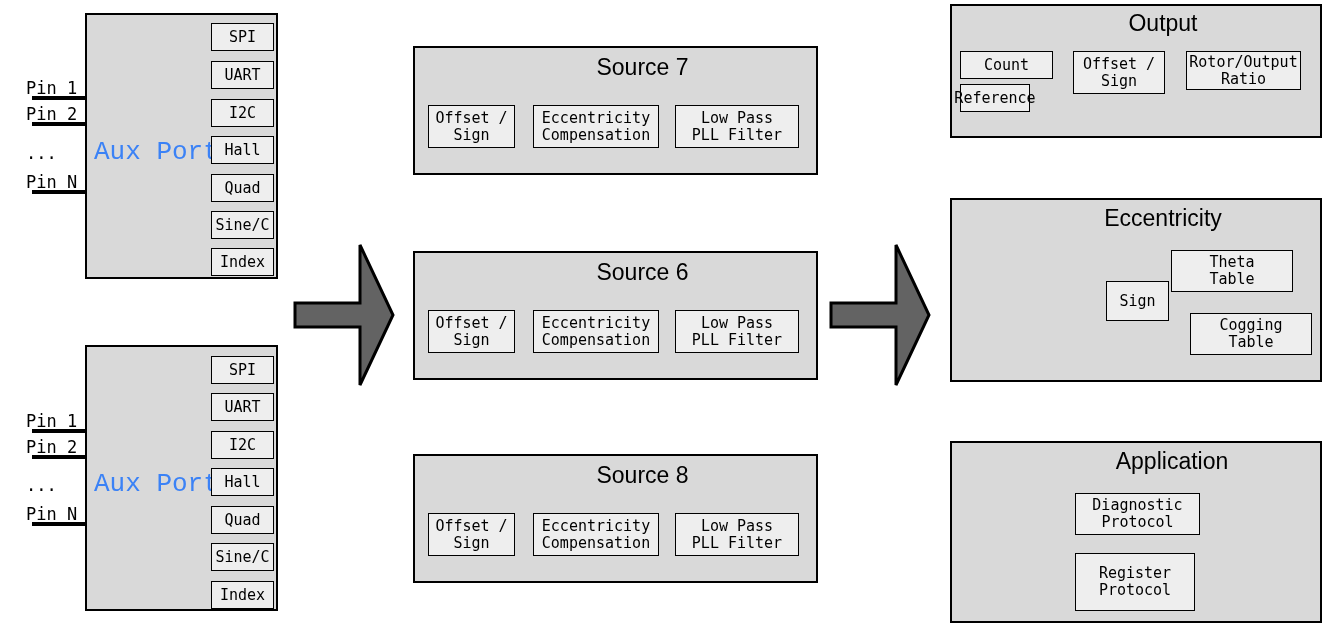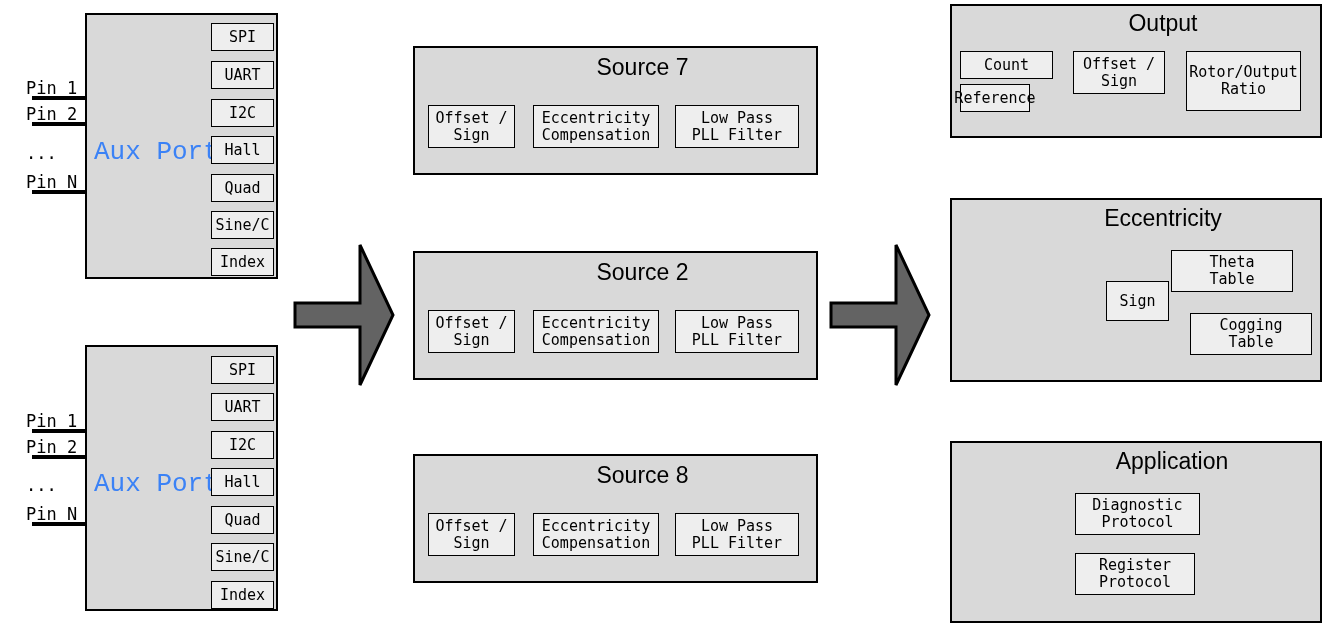--- a/index.html
+++ b/index.html
@@ -146,21 +146,21 @@
   <div class="panel" style="left:413px; top:46px; width:405px; height:129px;"></div>
   <div class="panel-title" style="left:413px; top:56px; width:405px;">Source 7</div>
   <div class="chip" style="left:428px; top:105px; width:87px; height:43px;">Offset /
 Sign</div>
   <div class="chip" style="left:533px; top:105px; width:126px; height:43px;">Eccentricity
 Compensation</div>
   <div class="chip" style="left:675px; top:105px; width:124px; height:43px;">Low Pass
 PLL Filter</div>
 
   <div class="panel" style="left:413px; top:251px; width:405px; height:129px;"></div>
-  <div class="panel-title" style="left:413px; top:261px; width:405px;">Source 2</div>
+  <div class="panel-title" style="left:413px; top:261px; width:405px;">Source 6</div>
   <div class="chip" style="left:428px; top:310px; width:87px; height:43px;">Offset /
 Sign</div>
   <div class="chip" style="left:533px; top:310px; width:126px; height:43px;">Eccentricity
 Compensation</div>
   <div class="chip" style="left:675px; top:310px; width:124px; height:43px;">Low Pass
 PLL Filter</div>
 
   <div class="panel" style="left:413px; top:454px; width:405px; height:129px;"></div>
   <div class="panel-title" style="left:413px; top:464px; width:405px;">Source 8</div>
   <div class="chip" style="left:428px; top:513px; width:87px; height:43px;">Offset /
@@ -169,31 +169,31 @@
 Compensation</div>
   <div class="chip" style="left:675px; top:513px; width:124px; height:43px;">Low Pass
 PLL Filter</div>
 
   <div class="panel" style="left:950px; top:4px; width:372px; height:134px;"></div>
   <div class="panel-title" style="left:950px; top:12px; width:372px;">Output</div>
   <div class="chip" style="left:960px; top:51px; width:93px; height:28px;">Count</div>
   <div class="chip" style="left:960px; top:84px; width:70px; height:28px;">Reference</div>
   <div class="chip" style="left:1073px; top:51px; width:92px; height:43px;">Offset /
 Sign</div>
-  <div class="chip" style="left:1186px; top:51px; width:115px; height:60px;">Rotor/Output
+  <div class="chip" style="left:1186px; top:51px; width:115px; height:39px;">Rotor/Output
 Ratio</div>
 
   <div class="panel" style="left:950px; top:198px; width:372px; height:184px;"></div>
   <div class="panel-title" style="left:950px; top:207px; width:372px;">Eccentricity</div>
   <div class="chip" style="left:1106px; top:281px; width:63px; height:40px;">Sign</div>
   <div class="chip" style="left:1171px; top:250px; width:122px; height:42px;">Theta
 Table</div>
   <div class="chip" style="left:1190px; top:313px; width:122px; height:42px;">Cogging
 Table</div>
 
   <div class="panel" style="left:950px; top:441px; width:372px; height:182px;"></div>
   <div class="panel-title" style="left:950px; top:450px; width:332px;padding-left:29px;">Application</div>
   <div class="chip" style="left:1075px; top:493px; width:125px; height:42px;">Diagnostic
 Protocol</div>
-  <div class="chip" style="left:1075px; top:553px; width:120px; height:42px;">Register
+  <div class="chip" style="left:1075px; top:553px; width:120px; height:58px;">Register
 Protocol</div>
 
 </div>
 
 </body></html>

